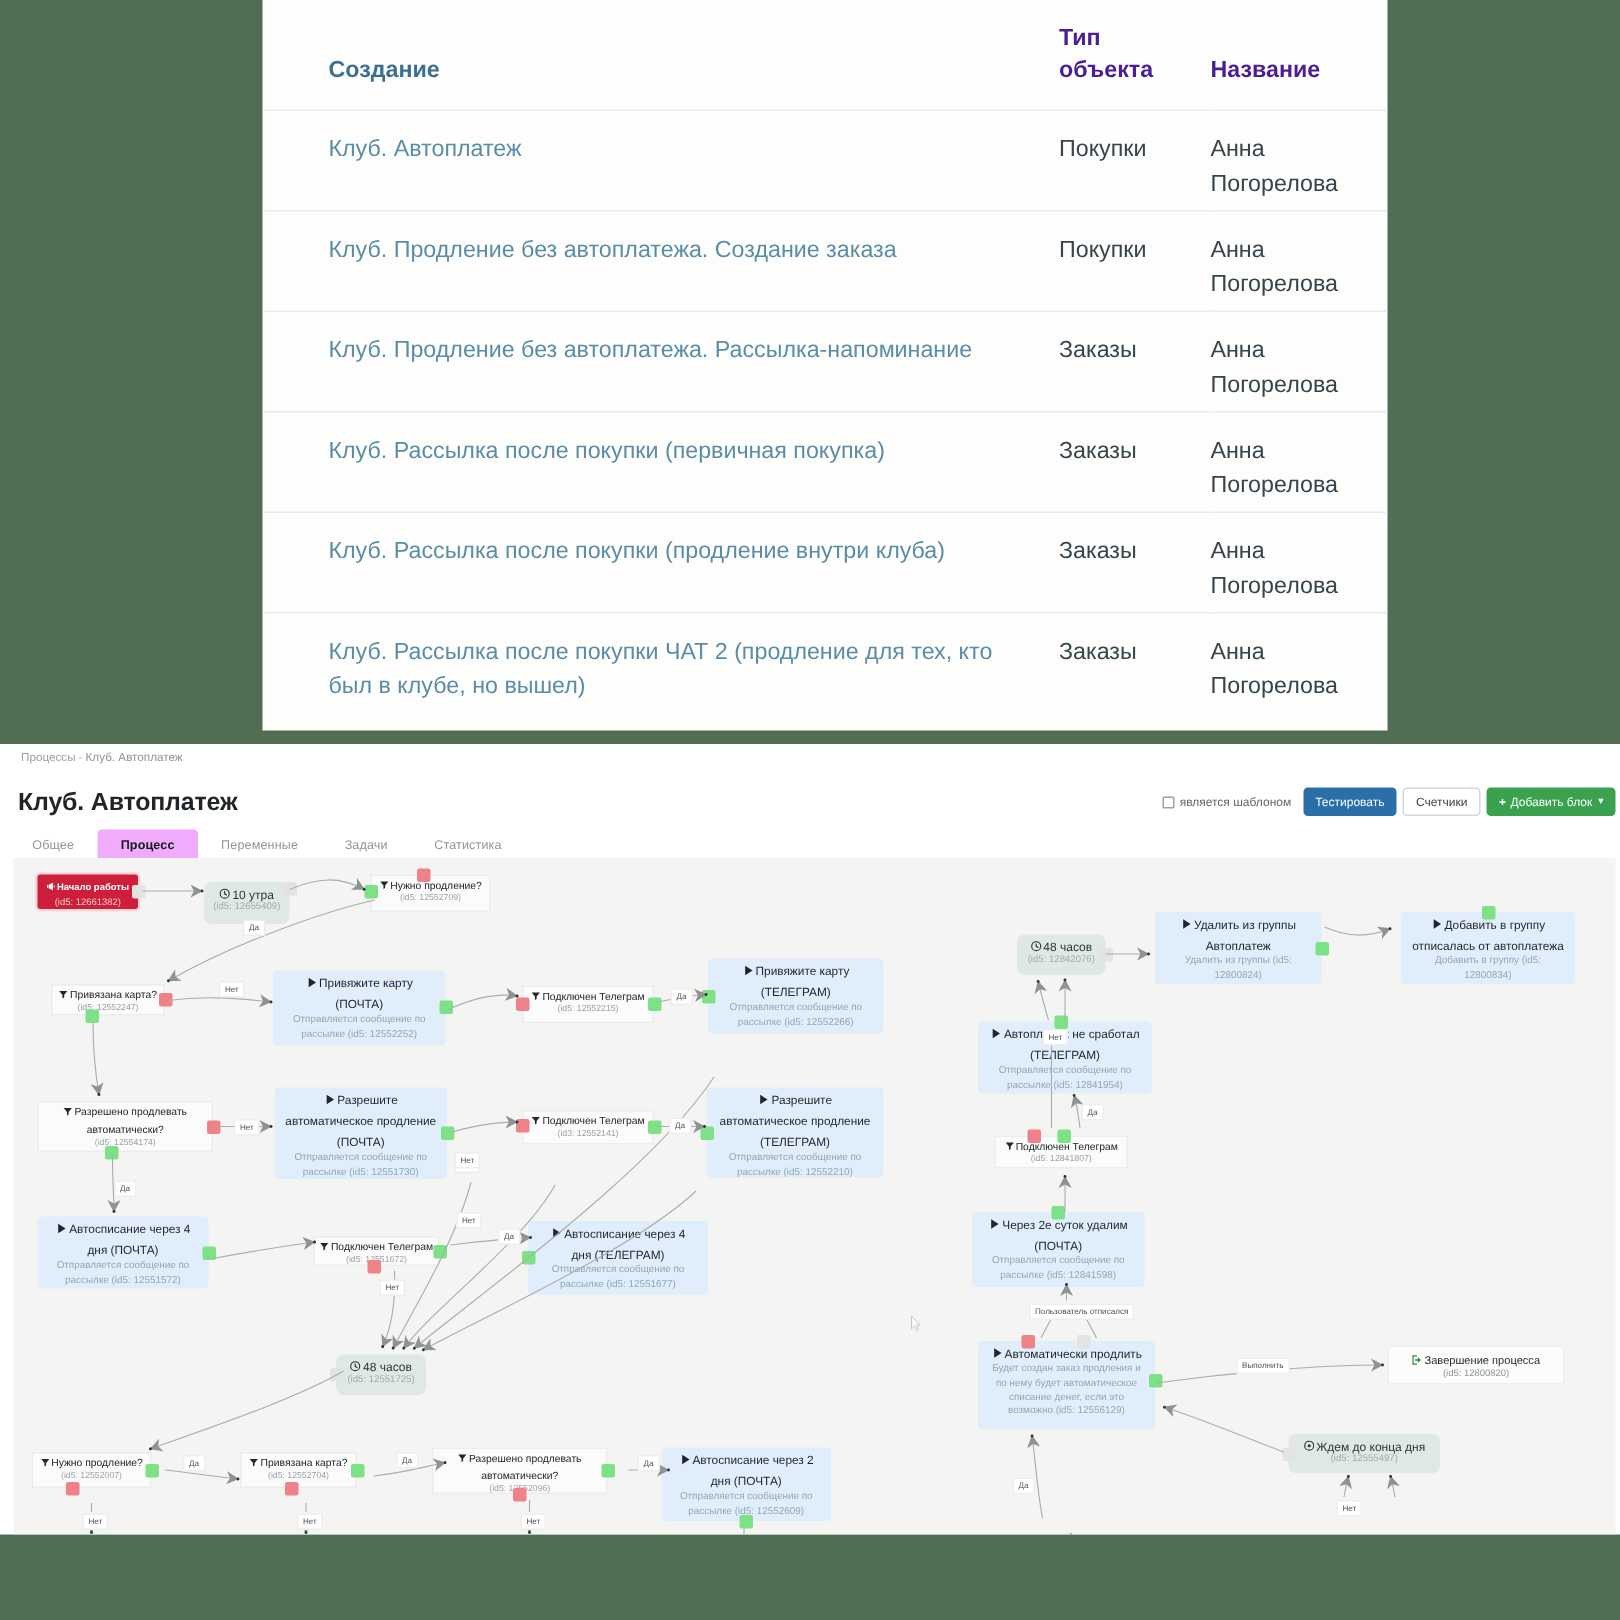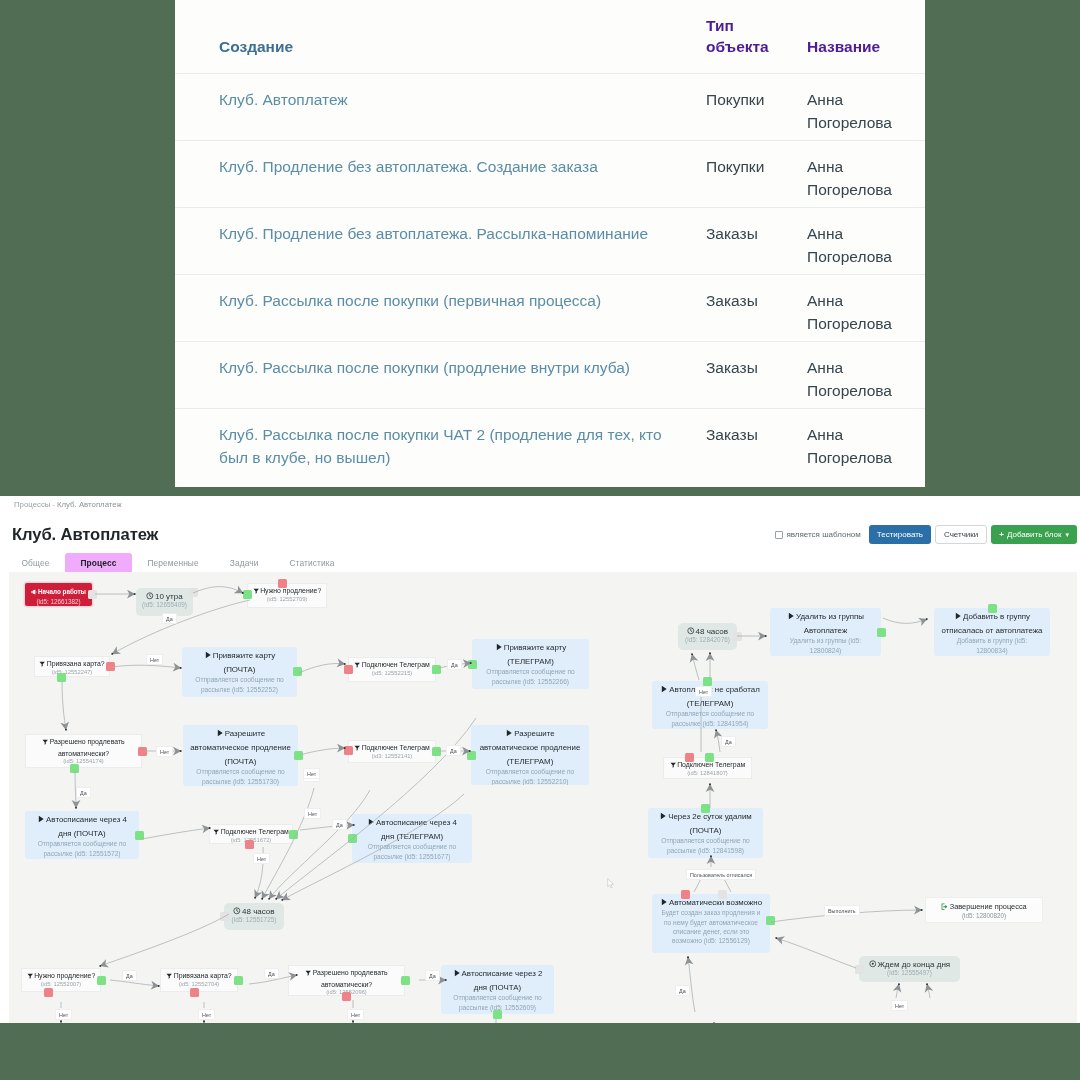--- a/index.html
+++ b/index.html
@@ -109,21 +109,21 @@
       <td class="c-name"><a class="cell-link">Клуб. Продление без автоплатежа. Создание заказа</a></td>
       <td>Покупки</td>
       <td><span>Анна</span><span class="creator-l2">Погорелова</span></td>
      </tr>
      <tr>
       <td class="c-name"><a class="cell-link">Клуб. Продление без автоплатежа. Рассылка-напоминание</a></td>
       <td>Заказы</td>
       <td><span>Анна</span><span class="creator-l2">Погорелова</span></td>
      </tr>
      <tr>
-      <td class="c-name"><a class="cell-link">Клуб. Рассылка после покупки (первичная процесса)</a></td>
+      <td class="c-name"><a class="cell-link">Клуб. Рассылка после покупки (первичная покупка)</a></td>
       <td>Заказы</td>
       <td><span>Анна</span><span class="creator-l2">Погорелова</span></td>
      </tr>
      <tr>
       <td class="c-name"><a class="cell-link">Клуб. Рассылка после покупки (продление внутри клуба)</a></td>
       <td>Заказы</td>
       <td><span>Анна</span><span class="creator-l2">Погорелова</span></td>
      </tr>
      <tr>
       <td class="c-name"><a class="cell-link">Клуб. Рассылка после покупки ЧАТ 2 (продление для тех, кто был в клубе, но вышел)</a></td>
@@ -388,21 +388,21 @@
      <div class="t1"><span class="ic"><svg viewBox="0 0 16 16" width="8" height="8">
                 <path d="M3.6 1.6 13.4 8 3.6 14.4z" fill="currentColor"></path>
               </svg></span><span>Через 2е суток удалим</span></div>
      <div class="t1"><span>(ПОЧТА)</span></div>
      <div class="t2">Отправляется сообщение по</div>
      <div class="t2">рассылке (id5: 12841598)</div>
     </div>
     <div class="nd nd-act" style="left:643px;top:322px;width:118px;height:59px">
      <div class="t1"><span class="ic"><svg viewBox="0 0 16 16" width="8" height="8">
                 <path d="M3.6 1.6 13.4 8 3.6 14.4z" fill="currentColor"></path>
-              </svg></span><span>Автоматически возможно</span></div>
+              </svg></span><span>Автоматически продлить</span></div>
      <div class="t2">Будет создан заказ продления и</div>
      <div class="t2">по нему будет автоматическое</div>
      <div class="t2">списание денег, если это</div>
      <div class="t2">возможно (id5: 12556129)</div>
     </div>
     <div class="nd nd-end" style="left:916px;top:325px;width:118px;height:26px">
      <div class="t1"><span class="ic"><svg viewBox="0 0 16 16" width="7.4" height="7.4">
                 <path d="M1.3 1.2h6.4v1.7H3V13.1h4.7v1.7H1.3zM9.1 4.1 13.8 8l-4.7 3.9V9.2H5.1V6.8h4z" fill="currentColor"></path>
               </svg></span><span>Завершение процесса</span></div>
      <div class="t2">(id5: 12800820)</div>

